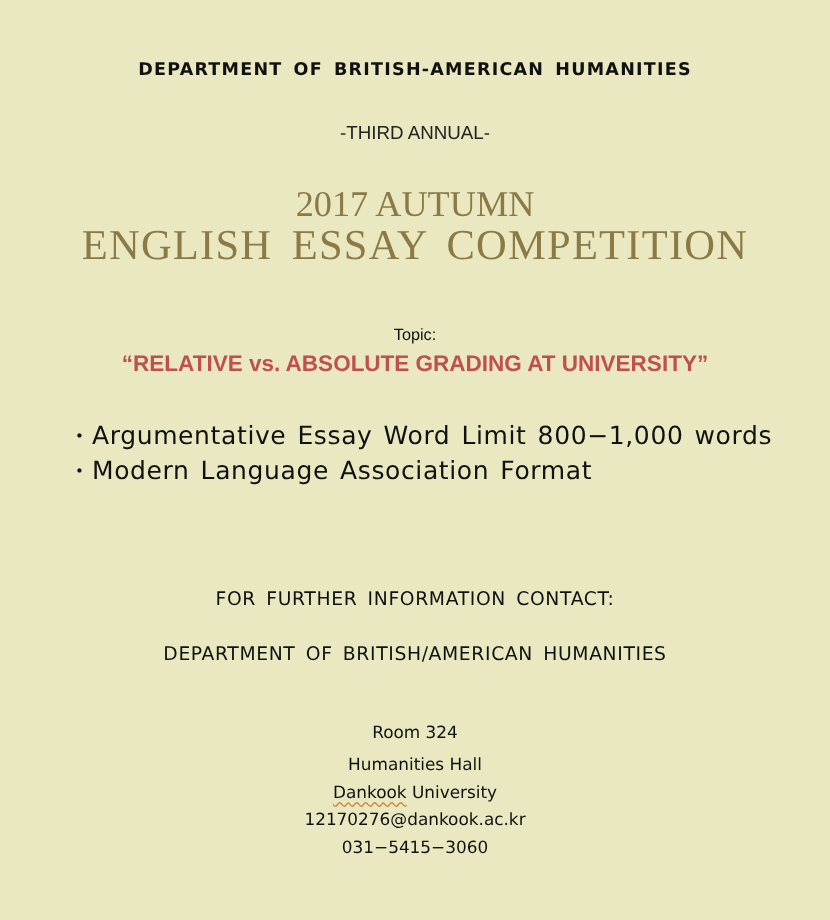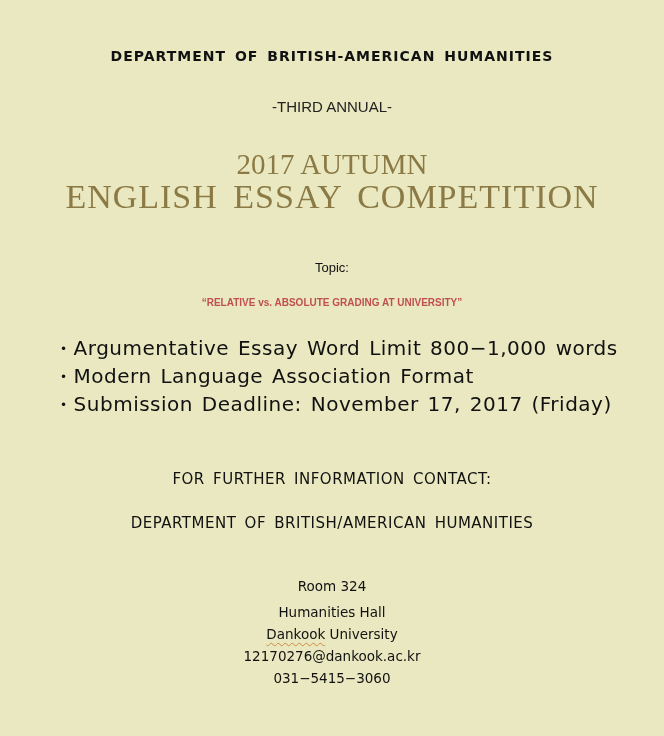--- a/index.html
+++ b/index.html
@@ -3,21 +3,21 @@
 <meta charset="utf-8">
 <style>
   html, body { margin:0; padding:0; }
   body { width:664px; height:736px; background:#e9e8c0; position:relative; overflow:hidden; font-family:"DejaVu Sans", sans-serif; color:#111; }
   .c { position:absolute; left:0; width:664px; text-align:center; white-space:nowrap; }
   #dept { top:48px; font-size:14px; font-weight:bold; letter-spacing:1px; word-spacing:3px; }
   #annual { top:98px; font-size:15px; font-family:"Liberation Sans", sans-serif; color:#222; }
   #season { top:148px; font-size:29px; font-family:"Liberation Serif", serif; color:#8b7a45; }
   #title { top:178px; font-size:34px; font-family:"Liberation Serif", serif; color:#8b7a45; letter-spacing:1px; word-spacing:6px; }
   #topic-label { top:260px; font-size:13px; font-family:"Liberation Sans", sans-serif; }
-  #topic { top:297px; font-size:10px; font-weight:bold; font-family:"Liberation Sans", sans-serif; color:#c05050; }
+  #topic { top:281px; font-size:18px; font-weight:bold; font-family:"Liberation Sans", sans-serif; color:#c05050; }
   #bullets { position:absolute; left:60px; top:336px; margin:0; padding:0; list-style:none; }
   #bullets li { font-size:20px; height:28px; line-height:24px; letter-spacing:0.5px; word-spacing:2px; }
   #bullets li::before { content:"•"; margin-right:6px; font-size:12px; vertical-align:2px; }
   .sq { text-decoration: underline wavy #d08a40; text-decoration-thickness:1px; text-underline-offset:3px; }
   #contact1 { top:470px; font-size:15px; letter-spacing:0.5px; word-spacing:3px; }
   #contact2 { top:514px; font-size:15px; letter-spacing:0.5px; word-spacing:3px; }
   .addr { font-size:13.5px; }
 </style>
 </head>
 <body>
@@ -26,21 +26,20 @@
 <div id="annual" class="c">-THIRD ANNUAL-</div>
 <div id="season" class="c">2017 AUTUMN</div>
 <div id="title" class="c">ENGLISH ESSAY COMPETITION</div>
 
 <div id="topic-label" class="c">Topic:</div>
 <div id="topic" class="c">“RELATIVE vs. ABSOLUTE GRADING AT UNIVERSITY”</div>
 
 <ul id="bullets">
   <li><span>Argumentative Essay Word Limit 800−1,000 words</span></li>
   <li><span>Modern Language Association Format</span></li>
-  <li><span>Submission Deadline: November 17, 2017 (Friday)</span></li>
 </ul>
 
 <div id="contact1" class="c">FOR FURTHER INFORMATION CONTACT:</div>
 <div id="contact2" class="c">DEPARTMENT OF BRITISH/AMERICAN HUMANITIES</div>
 
 <div class="c addr" style="top:578px;">Room 324</div>
 <div class="c addr" style="top:604px;">Humanities Hall</div>
 <div class="c addr" style="top:626px;"><span class="sq">Dankook</span><span> University</span></div>
 <div class="c addr" style="top:648px;">12170276@dankook.ac.kr</div>
 <div class="c addr" style="top:670px;">031−5415−3060</div>

